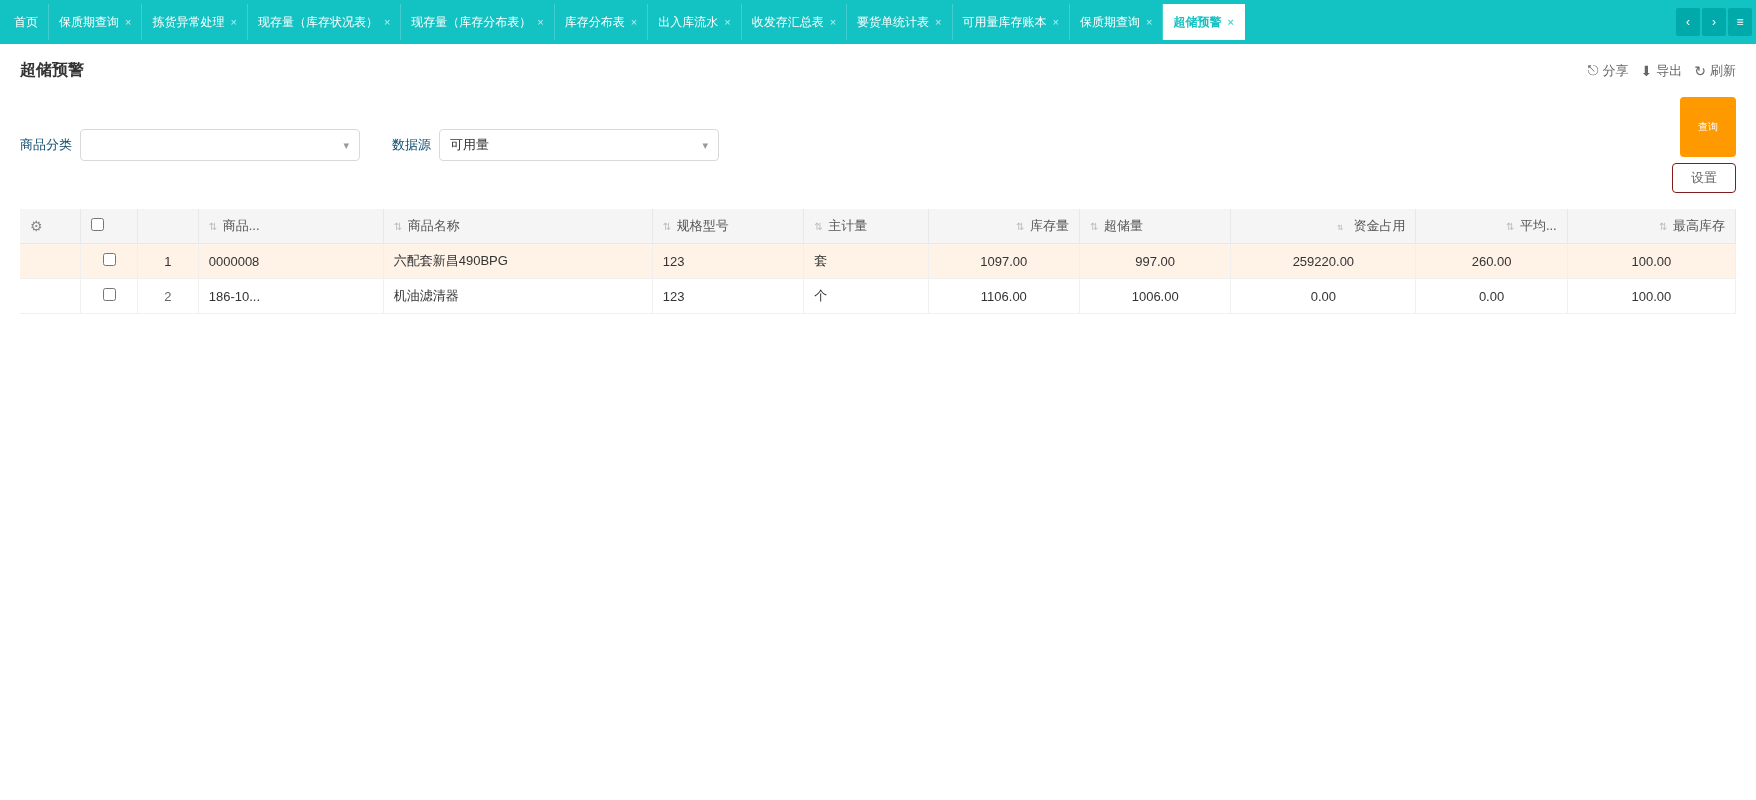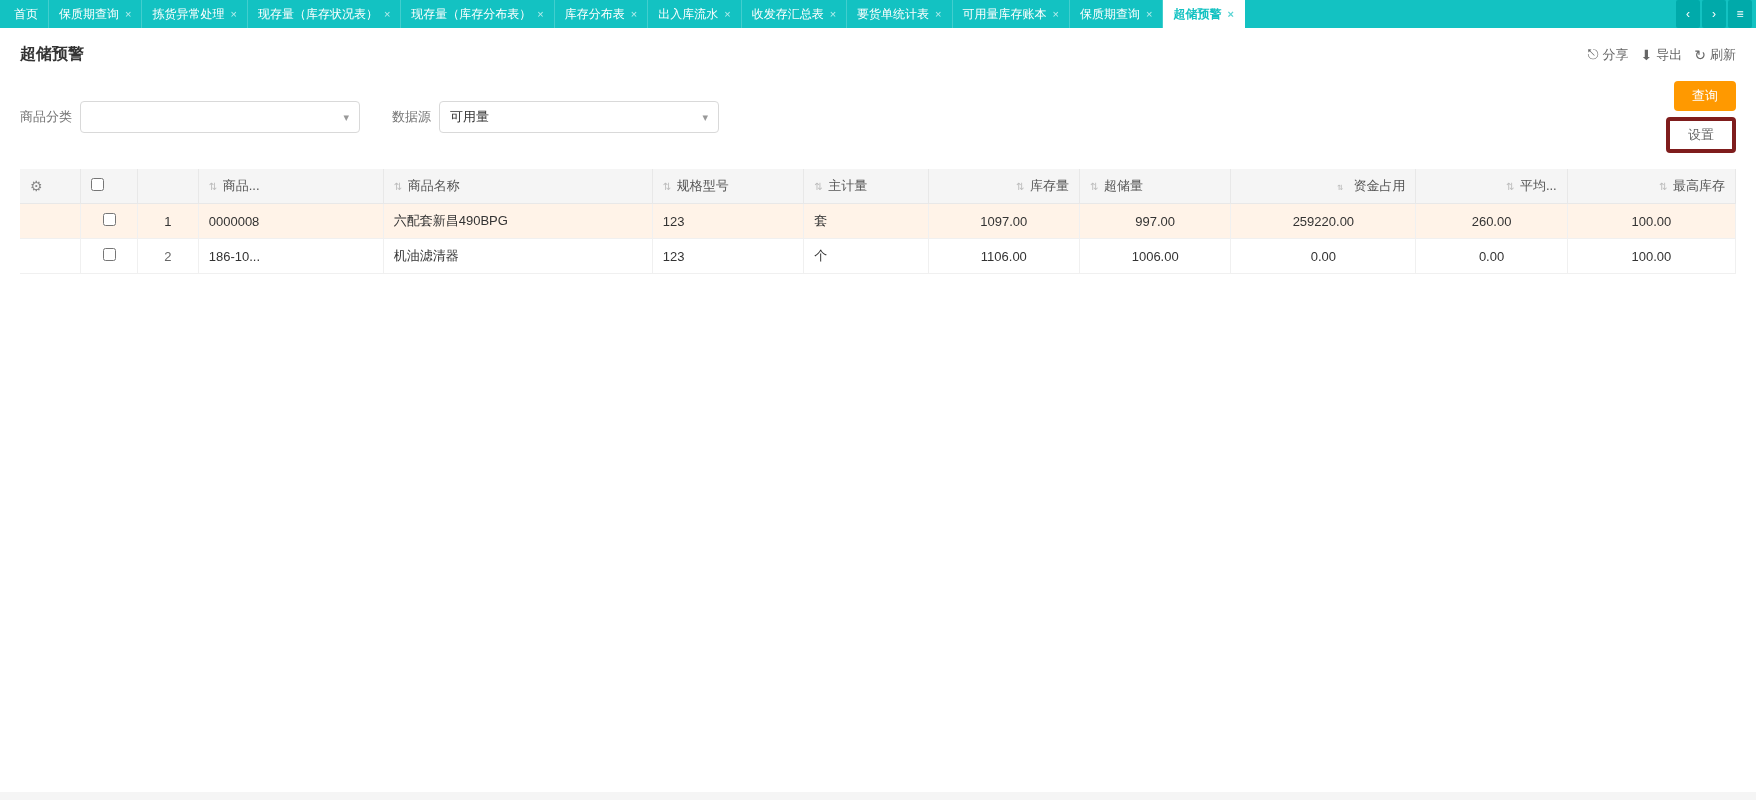--- a/index.html
+++ b/index.html
@@ -3,21 +3,21 @@
   <meta charset="utf-8">
   <style>
     * { box-sizing: border-box; margin: 0; padding: 0; }
     body { font-family: 'Microsoft YaHei', Arial, sans-serif; font-size: 13px; background: #f5f5f5; color: #333; }
 
     
     .top-nav {
       display: flex;
       align-items: center;
       background: #13c2c2;
-      height: 28px;
+      height: 44px;
       padding: 0 4px;
       overflow: hidden;
       gap: 0;
     }
     .nav-tab {
       display: flex;
       align-items: center;
       padding: 0 10px;
       height: 36px;
       color: #fff;
@@ -92,21 +92,21 @@
       align-items: center;
       gap: 32px;
       margin-bottom: 16px;
     }
     .filter-item {
       display: flex;
       align-items: center;
       gap: 8px;
     }
     .filter-label {
-      color: #737373;
+      color: #0c4a6e;
       font-size: 13px;
       white-space: nowrap;
     }
     .filter-select {
       display: flex;
       align-items: center;
       border: 1px solid #d9d9d9;
       border-radius: 4px;
       padding: 4px 10px;
       background: #fff;
@@ -118,29 +118,29 @@
       color: #bbb;
     }
     .filter-select .arrow { color: #999; font-size: 11px; }
 
     
     .btn-query {
       background: #f90;
       color: #fff;
       border: none;
       border-radius: 4px;
-      padding: 6px 18px;
-      font-size: 13px;
+      padding: 23px 18px;
+      font-size: 10px;
       cursor: pointer;
       margin-left: auto;
     }
     .btn-settings {
       background: #fff;
       color: #666;
-      border: 4px solid #7f1d1d;
+      border: 1px solid #7f1d1d;
       border-radius: 4px;
       padding: 5px 18px;
       font-size: 13px;
       cursor: pointer;
       margin-left: auto;
     }
 
     .filter-buttons {
       display: flex;
       flex-direction: column;

